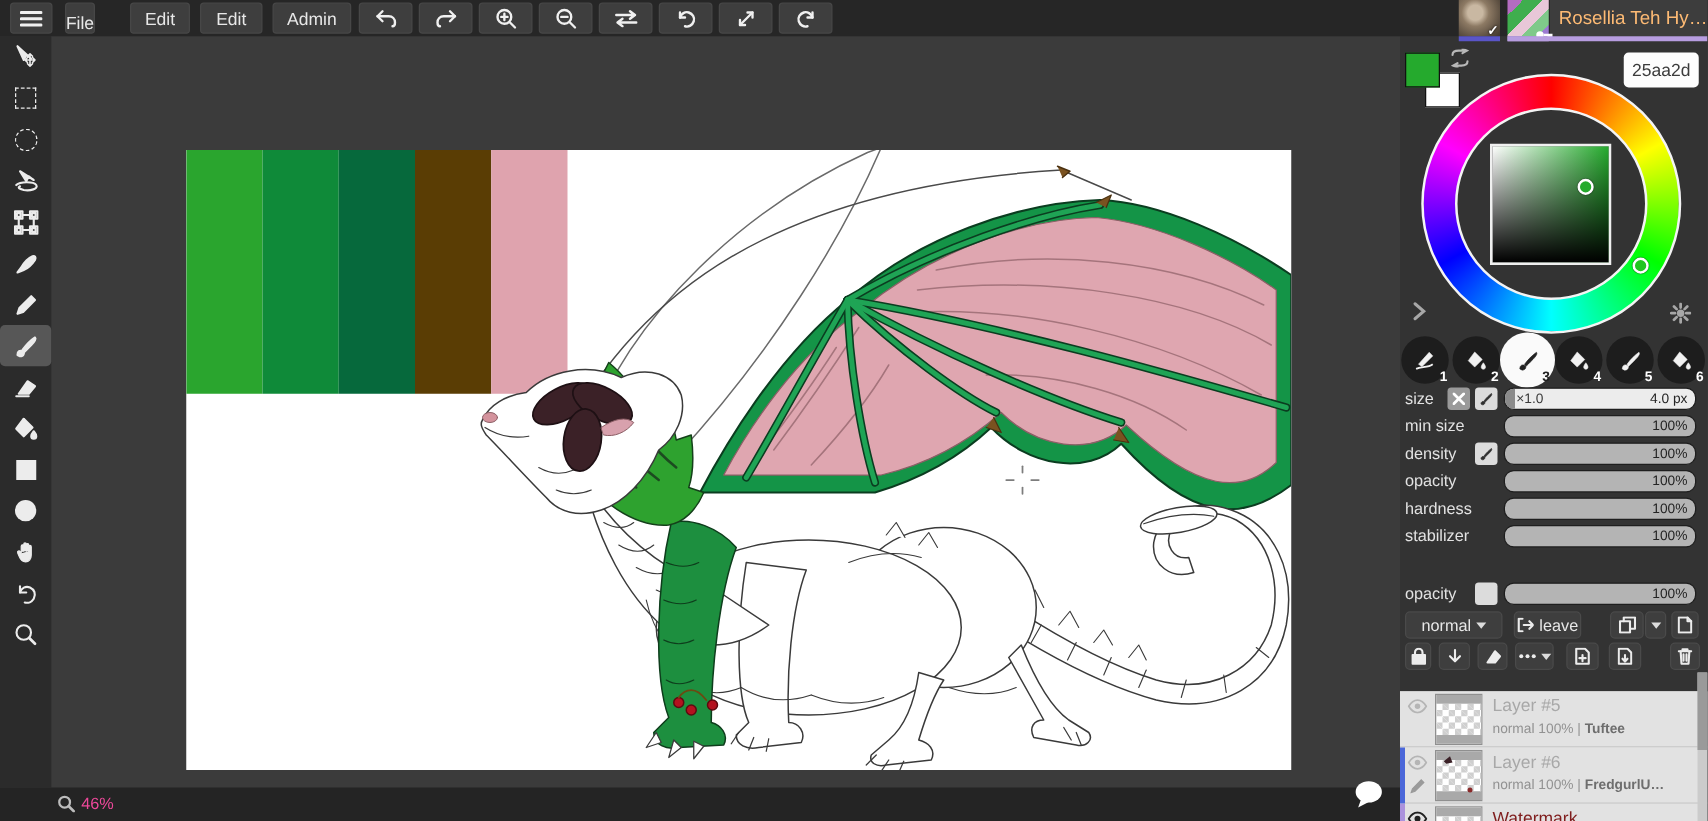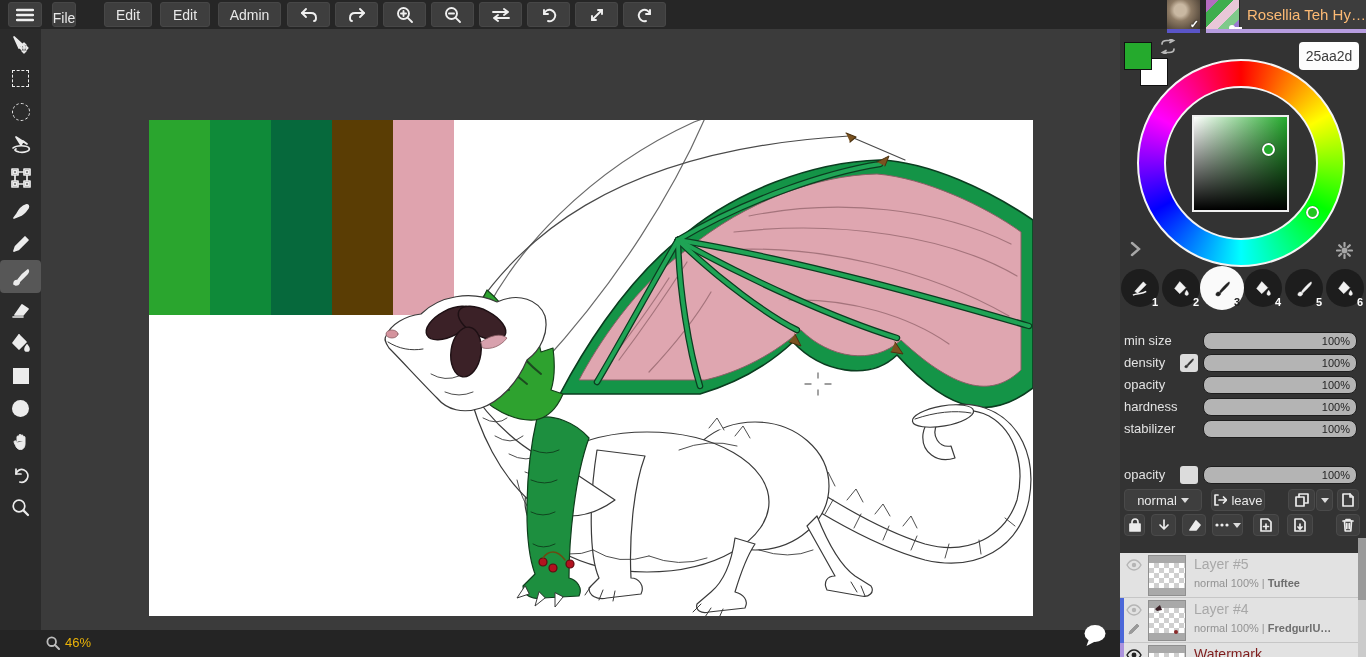--- a/index.html
+++ b/index.html
@@ -40,21 +40,21 @@
 
   
   #canvas-wrap { position:absolute; left:41px; top:29px; width:1325px; height:601px; background:#3b3b3b; }
   #canvas { position:absolute; left:108px; top:91px; width:884px; height:496px; background:#ffffff; overflow:hidden; }
   #palette { position:absolute; left:0; top:0; width:305px; height:195px; display:flex; }
   .swatch { flex:1 1 0; height:195px; }
 
   
   #bottombar { position:absolute; left:0; top:630px; width:1120px; height:27px; background:#242424; z-index:25; }
   #zoom-indicator { position:absolute; left:46px; top:5px; display:flex; align-items:center; gap:5px;
-                    color:#eab308; font-size:13px; }
+                    color:#ec4899; font-size:13px; }
   #zoom-indicator svg { stroke:#bdbdbd; fill:none; stroke-width:1.8; stroke-linecap:round; }
   #chat-bubble { position:absolute; left:1082px; top:624px; z-index:40; }
 
   
   #right-panel { position:absolute; left:1120px; top:29px; width:246px; height:628px; background:#333333; z-index:10; }
   .chip { position:absolute; width:28px; height:28px; border:1px solid #111; }
   #hex-tooltip { position:absolute; left:179px; top:13px; width:60px; height:28px; background:#fdfdfd;
                  border-radius:4px; color:#3c3c3c; font-size:14px; display:flex; align-items:center; justify-content:center; }
   #hue-ring { position:absolute; left:17px; top:30px; width:208px; height:208px; border-radius:50%;
               border:2px solid #f4f4f4;
@@ -558,20 +558,39 @@
       <span class="num">5</span>
     </div>
     <div class="slot" style="left:206px;">
       <svg width="19" height="19" viewBox="0 0 22 20">
         <path d="M9 2 L16 9 L9 16 L3 10 Z"></path>
           <path d="M17 12 C17 12 19 14.5 19 16 C19 17.3 18.1 18 17 18 C15.9 18 15 17.3 15 16 C15 14.5 17 12 17 12 Z"></path>
         </svg>
       <span class="num">6</span>
     </div>
 
+    <div class="srow" style="top:281px;">
+      <span class="lbl">size</span>
+      <div class="mini-btn gray" style="left:38px;">
+        <svg width="10" height="10" viewBox="0 0 10 10">
+            <path d="M1 1 L9 9 M9 1 L1 9"></path>
+          </svg>
+      </div>
+      <div class="mini-btn lite" style="left:60px;">
+        <svg width="12" height="12" viewBox="0 0 20 20">
+          <path d="M3 17 C3 14 5 13 7 14 C9 15 8 18 5 18 Z"></path>
+            <path d="M7 13 C10 9 14 5 17 3 C18 4 17 6 14 9 C11 12 9 14 8 15 Z"></path>
+          </svg>
+      </div>
+      <div class="track light">
+        <div class="fillchunk"></div>
+        <span class="pre">×1.0</span>
+        <span class="val">4.0 px</span>
+      </div>
+    </div>
     <div class="srow" style="top:303px;">
       <span class="lbl">min size</span>
       <div class="track">
         <span class="val">100%</span>
       </div>
     </div>
     <div class="srow" style="top:325px;">
       <span class="lbl">density</span>
       <div class="mini-btn lite" style="left:60px;">
         <svg width="12" height="12" viewBox="0 0 20 20">
@@ -712,21 +731,21 @@
           </svg>
         <div class="thumb">
           <div class="bar-top"></div>
             <div class="checker"></div>
             <div class="bar-bot"></div>
           <svg class="abs" style="left:0;top:0;" width="36" height="39">
             <path d="M6 8 l5 -4 l2 5 l-5 1 Z" fill="#3b2127"></path>
               <circle cx="27" cy="31" r="2" fill="#8a2a2a"></circle>
             </svg>
         </div>
-        <div class="layer-name">Layer #4</div>
+        <div class="layer-name">Layer #6</div>
         <div class="layer-meta">
           <span>normal 100% |</span>
           <b>FredgurlU…</b>
         </div>
       </div>
 
       <div class="layer-row visible-row">
         <div class="layer-accent" style="background: rgb(171, 146, 221);"></div>
         <svg class="layer-eye" width="16" height="12" viewBox="0 0 16 12">
           <path d="M1 6 C3 2.5 6 1 8 1 C10 1 13 2.5 15 6 C13 9.5 10 11 8 11 C6 11 3 9.5 1 6 Z" fill="none" stroke="#222" stroke-width="1.5"></path>

